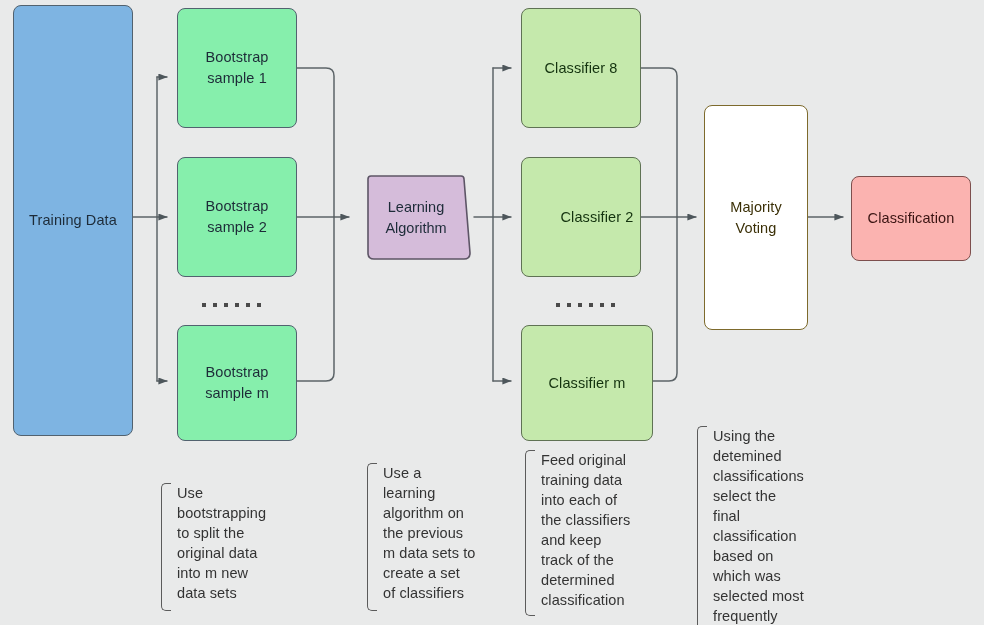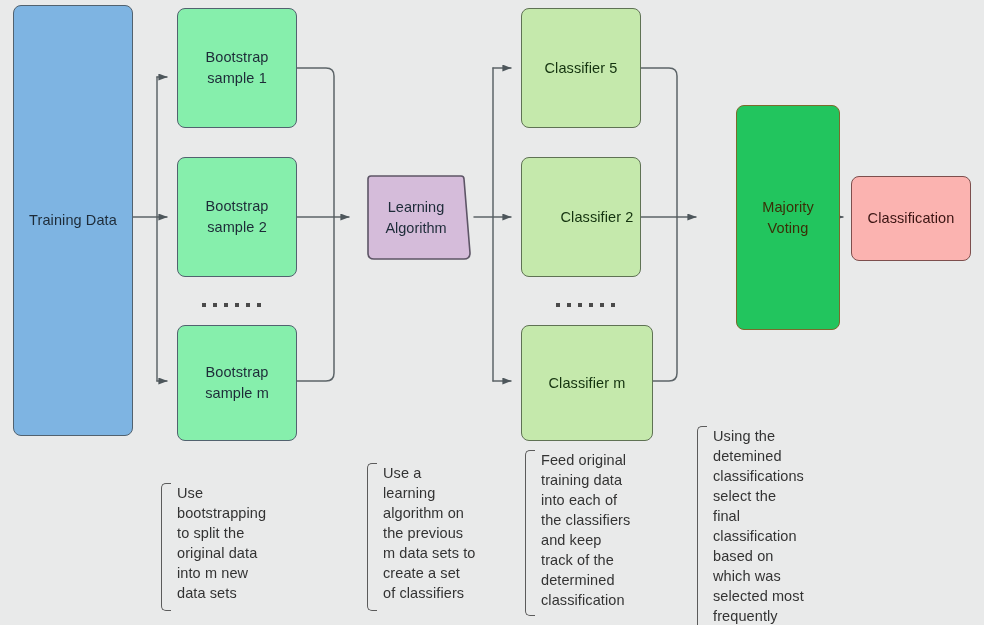--- a/index.html
+++ b/index.html
@@ -46,24 +46,23 @@
   .node-sample {
     background: #86efac;
     border-color: #52626f;
   }
   .node-classifier {
     background: #c5e9ac;
     border-color: #5f7254;
     color: #14330f;
   }
   .node-voting {
-    background: #22c55e;
+    background: #ffffff;
     border-color: #7d6a2c;
     color: #3a2f06;
-    margin-left: 32px;
   }
   .node-classification {
     background: #fbb3b0;
     border-color: #7d4f4d;
     color: #3a1412;
   }
   .trapezoid {
     position: absolute;
     z-index: 3;
   }
@@ -182,21 +181,21 @@
   </div>
 
   <div class="trapezoid" style="left:358px; top:174px; width:116px; height:87px;">
     <svg width="116" height="87" viewBox="0 0 116 87" xmlns="http://www.w3.org/2000/svg">
       <path d="M10,5 Q10,2 13,2 L103,2 Q106,2 106,5 L112,79 Q112,85 106,85 L16,85 Q10,85 10,79 Z" fill="#d5bcda" stroke="#5d5566" stroke-width="1.6" stroke-linejoin="round" transform="translate(0,0)"></path>
     </svg>
     <div class="tz-label" style="white-space:pre-line;">Learning
 Algorithm</div>
   </div>
 
-  <div class="node node-classifier" style="left:521px; top:8px; width:120px; height:120px;">Classifier 5</div>
+  <div class="node node-classifier" style="left:521px; top:8px; width:120px; height:120px;">Classifier 8</div>
 
   <div class="node node-classifier" style="left:521px; top:157px; width:120px; height:120px;padding-left:32px;">Classifier 2</div>
 
   <div class="node node-classifier" style="left:521px; top:325px; width:132px; height:116px;">Classifier m</div>
 
   <div class="ellipsis" style="left:556px; top:303px;">
     <i></i>
       <i></i>
       <i></i>
       <i></i>

